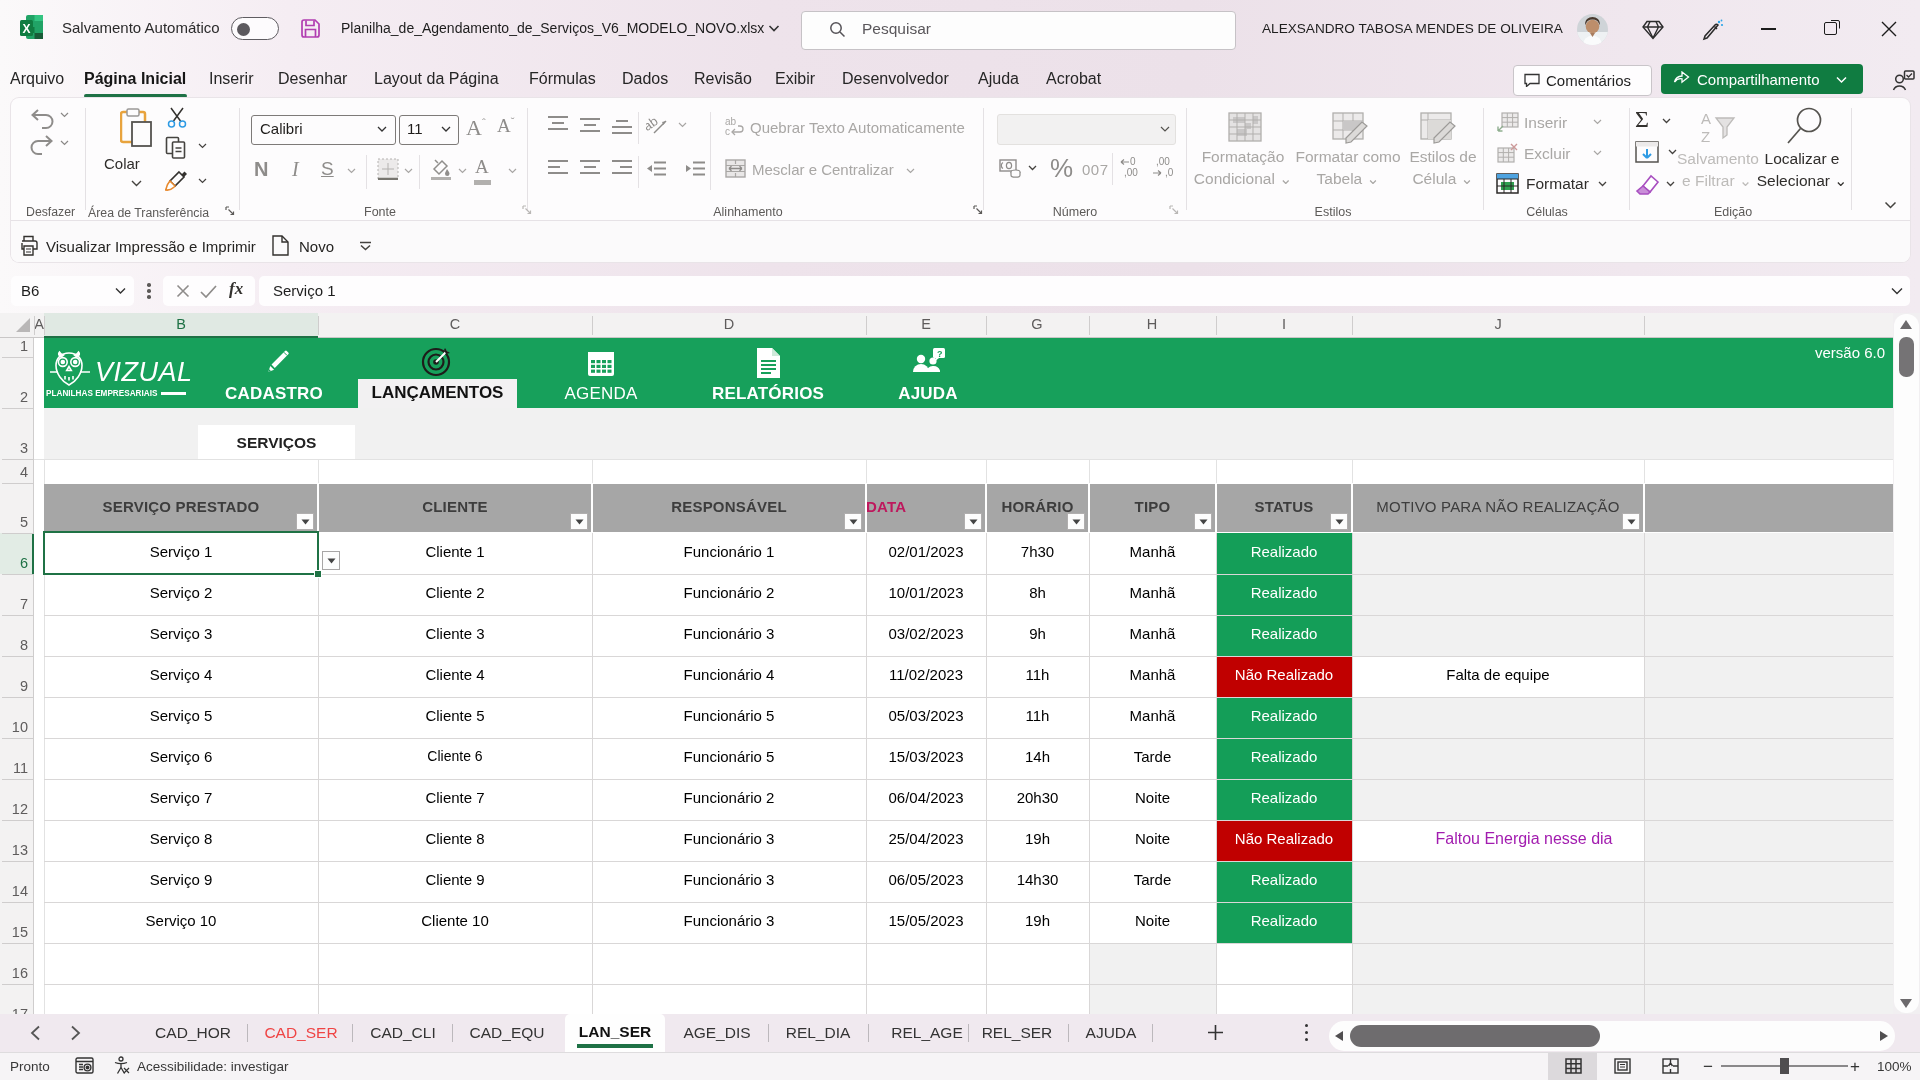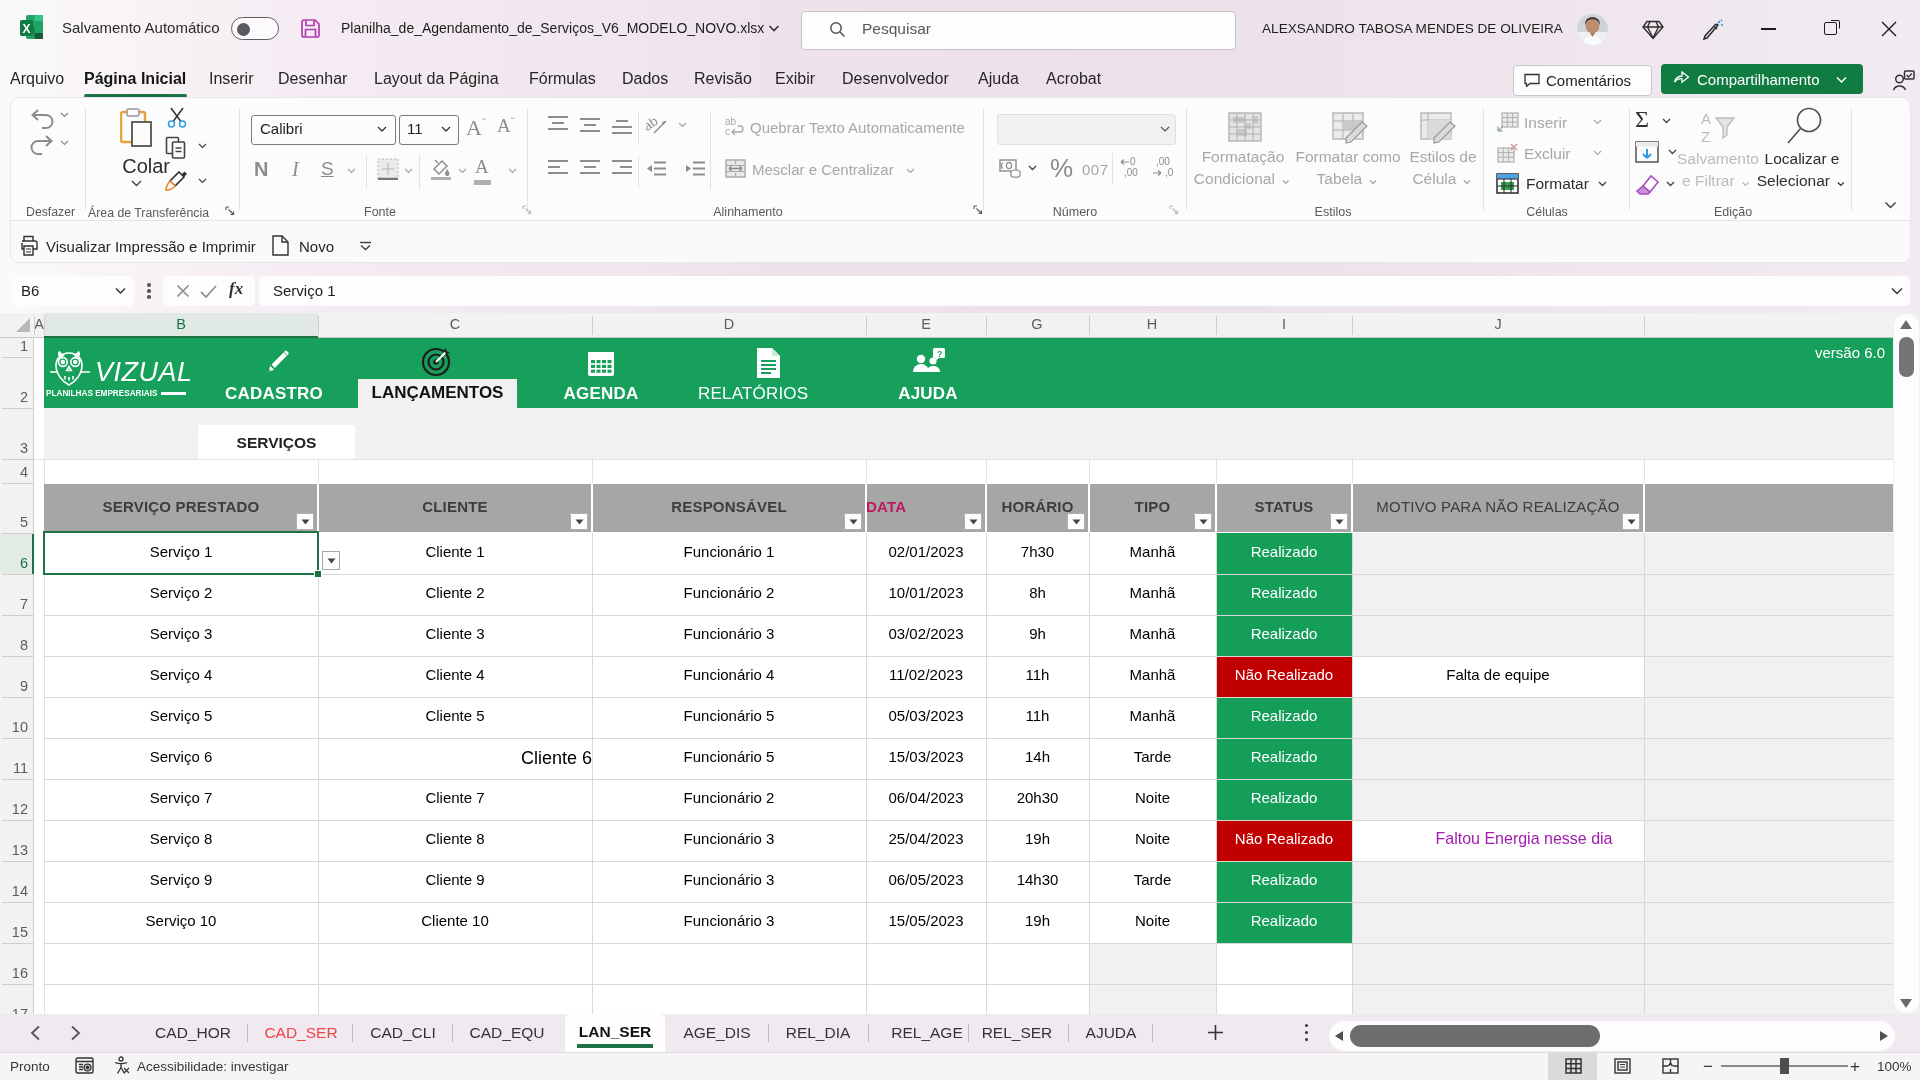--- a/index.html
+++ b/index.html
@@ -173,21 +173,21 @@
     </svg>
 <svg class="a" style="left:60px;top:140px" width="9" height="6" viewBox="0 0 9 6" fill="none" stroke="#8a8886" stroke-width="1.2">
       <path d="M1 1 L4.5 4.5 L8 1"></path>
     </svg>
 
 <svg class="a" style="left:120px;top:108px" width="34" height="40" viewBox="0 0 34 40">
 <rect x="1" y="4" width="24" height="30" rx="2" fill="none" stroke="#e8a33d" stroke-width="2.5"></rect>
 <rect x="7" y="1" width="12" height="7" rx="1.5" fill="#fdfcfd" stroke="#9a9896" stroke-width="1.5"></rect>
 <rect x="12" y="14" width="19" height="24" fill="#fdfcfd" stroke="#55534f" stroke-width="1.8"></rect>
 </svg>
-<div class="a" style="left:104px;top:155px;width:66px;text-align:right;font-size:20px;color:#2f2d2b">Colar</div>
+<div class="a" style="left:104px;top:155px;width:66px;text-align:left;font-size:15px;color:#2f2d2b">Colar</div>
 <svg class="a" style="left:131px;top:180px" width="11" height="7" viewBox="0 0 11 7" fill="none" stroke="#44423f" stroke-width="1.4">
       <path d="M1 1 L5.5 5.5 L10 1"></path>
     </svg>
 
 <svg class="a" style="left:167px;top:107px" width="20" height="22" viewBox="0 0 20 22" fill="none" stroke="#33312e" stroke-width="1.5">
       <path d="M4 1 L13.5 14 M16 1 L6.5 14"></path>
       <circle cx="4.5" cy="17" r="3" stroke="#2e9be4"></circle>
       <circle cx="15.5" cy="17" r="3" stroke="#2e9be4"></circle>
     </svg>
 
@@ -610,29 +610,29 @@
         <rect x="5" y="16.8" width="4" height="3.2"></rect>
         <rect x="10.5" y="16.8" width="4" height="3.2"></rect>
         <rect x="16" y="16.8" width="4" height="3.2"></rect>
         <rect x="21.5" y="16.8" width="4" height="3.2"></rect>
         <rect x="5" y="21.6" width="4" height="3.2"></rect>
         <rect x="10.5" y="21.6" width="4" height="3.2"></rect>
         <rect x="16" y="21.6" width="4" height="3.2"></rect>
         <rect x="21.5" y="21.6" width="4" height="3.2"></rect>
       </g>
     </svg>
-<div class="a" style="left:531px;top:384px;width:140px;text-align:center;font-size:17px;font-weight:bold;color:#fff;letter-spacing:0.2px">AGENDA</div>
+<div class="a" style="left:531px;top:384px;width:140px;text-align:center;font-size:17px;font-weight:normal;color:#fff;letter-spacing:0.2px">AGENDA</div>
 <svg class="a" style="left:753px;top:347px" width="30" height="32" viewBox="0 0 30 32">
       <path d="M4 1 h15 l8 8 v22 h-23 z" fill="#fff"></path>
       <path d="M19 1 v8 h8 z" fill="#cfe9da"></path>
       <g stroke="#17a05b" stroke-width="1.8">
         <path d="M8 14 h15 M8 18 h15 M8 22 h15 M8 26 h10"></path>
       </g>
     </svg>
-<div class="a" style="left:698px;top:384px;width:140px;font-size:17px;font-weight:normal;color:#fff;letter-spacing:0.2px">RELATÓRIOS</div>
+<div class="a" style="left:698px;top:384px;width:140px;text-align:center;font-size:17px;font-weight:bold;color:#fff;letter-spacing:0.2px">RELATÓRIOS</div>
 <svg class="a" style="left:911px;top:346px" width="36" height="34" viewBox="0 0 36 34">
       <g fill="#fff">
         <circle cx="10" cy="13" r="4.2"></circle>
         <path d="M2 26 a8 8 0 0 1 16 0 z"></path>
         <circle cx="22" cy="15" r="3.6"></circle>
         <path d="M15.5 26 a7 7 0 0 1 13.5-1.5 v1.5 z"></path>
         <rect x="22" y="2" width="12" height="10" rx="1.5"></rect>
       </g>
       <text x="26" y="10.5" font-size="9" font-weight="bold" fill="#17a05b" font-family="Liberation Sans">?</text>
       <path d="M25 12 l-2 4 5-4 z" fill="#fff"></path>
@@ -742,21 +742,21 @@
 <div class="a" style="left:44px;top:707px;width:274px;text-align:center;font-size:15px;color:#000">Serviço 5</div>
 <div class="a" style="left:318px;top:707px;width:274px;text-align:center;font-size:15px;color:#000">Cliente 5</div>
 <div class="a" style="left:592px;top:707px;width:274px;text-align:center;font-size:15px;color:#000">Funcionário 5</div>
 <div class="a" style="left:866px;top:707px;width:120px;text-align:center;font-size:15px;color:#000">05/03/2023</div>
 <div class="a" style="left:986px;top:707px;width:103px;text-align:center;font-size:15px;color:#000">11h</div>
 <div class="a" style="left:1089px;top:707px;width:127px;text-align:center;font-size:15px;color:#000">Manhã</div>
 <div class="a" style="left:1216px;top:707px;width:136px;text-align:center;font-size:15px;color:#fff">Realizado</div>
 <div class="a" style="left:1352px;top:738px;width:292px;height:41px;background:#f1f1f1"></div>
 <div class="a" style="left:1216px;top:738px;width:136px;height:41px;background:#149e58"></div>
 <div class="a" style="left:44px;top:748px;width:274px;text-align:center;font-size:15px;color:#000">Serviço 6</div>
-<div class="a" style="left:318px;top:748px;width:274px;text-align:right;font-size:18px;color:#000">Cliente 6</div>
+<div class="a" style="left:318px;top:748px;width:274px;text-align:center;font-size:14px;color:#000">Cliente 6</div>
 <div class="a" style="left:592px;top:748px;width:274px;text-align:center;font-size:15px;color:#000">Funcionário 5</div>
 <div class="a" style="left:866px;top:748px;width:120px;text-align:center;font-size:15px;color:#000">15/03/2023</div>
 <div class="a" style="left:986px;top:748px;width:103px;text-align:center;font-size:15px;color:#000">14h</div>
 <div class="a" style="left:1089px;top:748px;width:127px;text-align:center;font-size:15px;color:#000">Tarde</div>
 <div class="a" style="left:1216px;top:748px;width:136px;text-align:center;font-size:15px;color:#fff">Realizado</div>
 <div class="a" style="left:1352px;top:779px;width:292px;height:41px;background:#f1f1f1"></div>
 <div class="a" style="left:1216px;top:779px;width:136px;height:41px;background:#149e58"></div>
 <div class="a" style="left:44px;top:789px;width:274px;text-align:center;font-size:15px;color:#000">Serviço 7</div>
 <div class="a" style="left:318px;top:789px;width:274px;text-align:center;font-size:15px;color:#000">Cliente 7</div>
 <div class="a" style="left:592px;top:789px;width:274px;text-align:center;font-size:15px;color:#000">Funcionário 2</div>

